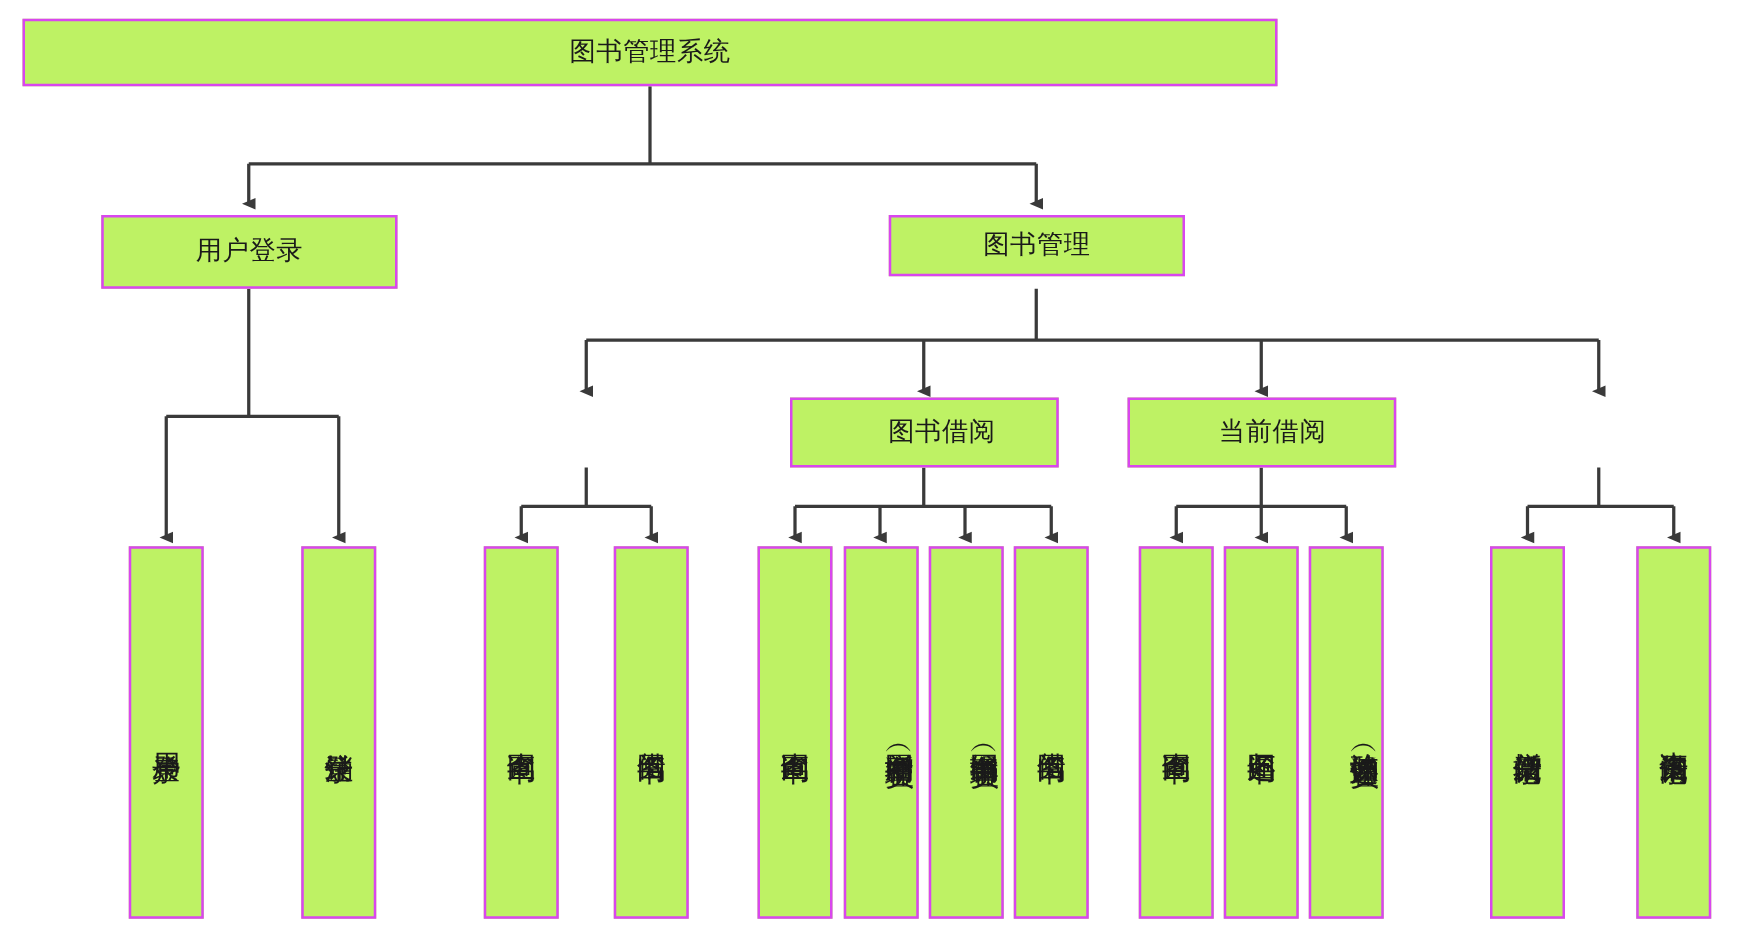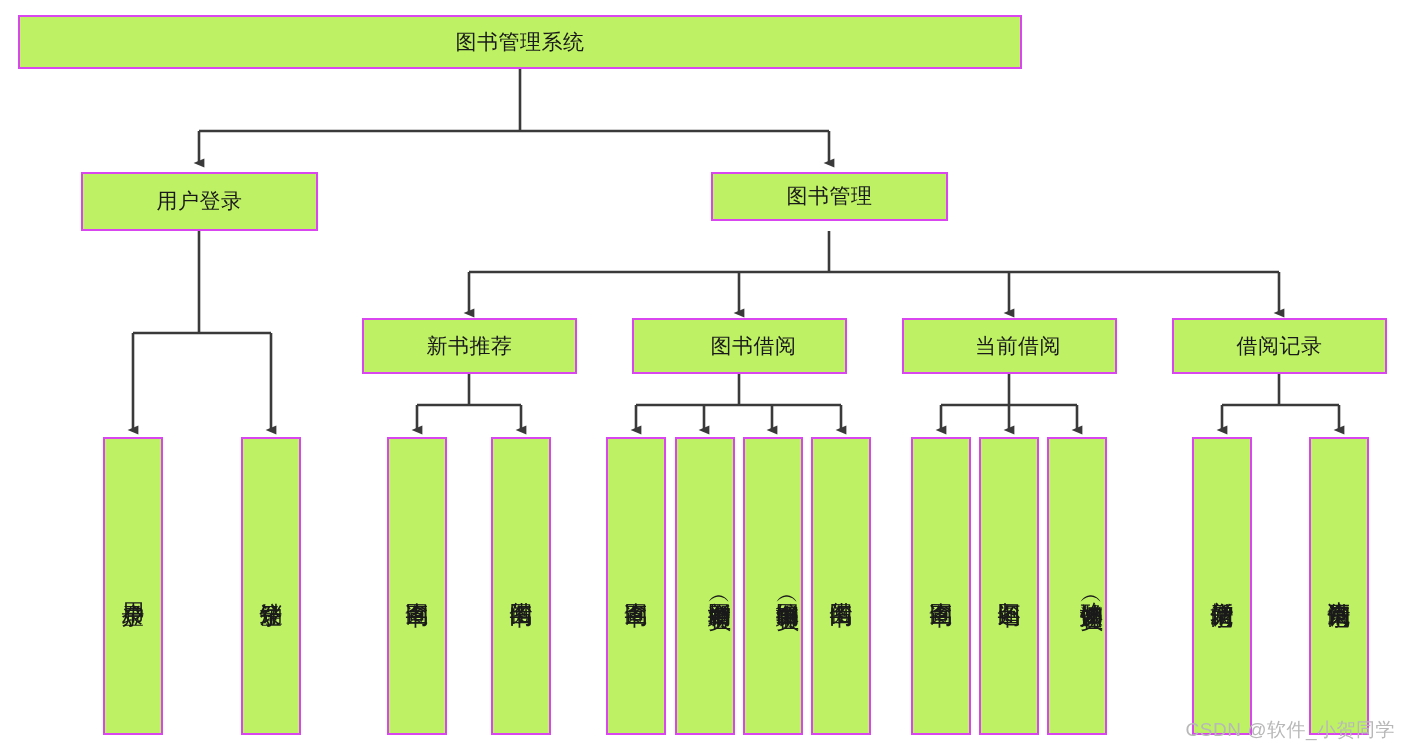--- a/index.html
+++ b/index.html
@@ -132,31 +132,25 @@
     <span class="txt">图书管理系统</span>
   </div>
 
   <div class="node h" style="left:81px; top:172px; width:237px; height:59px;">
     <span class="txt">用户登录</span>
   </div>
   <div class="node h" style="left:711px; top:172px; width:237px; height:49px;">
     <span class="txt">图书管理</span>
   </div>
 
-  <div class="node h" style="left:362px; top:318px; width:215px; height:56px;">
-    <span class="txt">新书推荐</span>
-  </div>
   <div class="node h" style="left:632px; top:318px; width:215px; height:56px;padding-left:28px;">
     <span class="txt">图书借阅</span>
   </div>
   <div class="node h" style="left:902px; top:318px; width:215px; height:56px;padding-left:17px;">
     <span class="txt">当前借阅</span>
-  </div>
-  <div class="node h" style="left:1172px; top:318px; width:215px; height:56px;">
-    <span class="txt">借阅记录</span>
   </div>
 
   <div class="node v centered" style="left:103px; top:437px; width:60px; height:298px;">
     <span class="txt">用户登录</span>
   </div>
   <div class="node v centered" style="left:241px; top:437px; width:60px; height:298px;">
     <span class="txt">注销登录</span>
   </div>
 
   <div class="node v centered" style="left:387px; top:437px; width:60px; height:298px;">
@@ -189,15 +183,14 @@
     <span class="txt">确认归还（管理员）</span>
   </div>
 
   <div class="node v centered" style="left:1192px; top:437px; width:60px; height:298px;">
     <span class="txt">新增借阅记录</span>
   </div>
   <div class="node v centered" style="left:1309px; top:437px; width:60px; height:298px;">
     <span class="txt">查询借阅记录</span>
   </div>
 
-  <div id="watermark">CSDN @软件_小贺同学</div>
 
 </div>
 
 </body></html>

